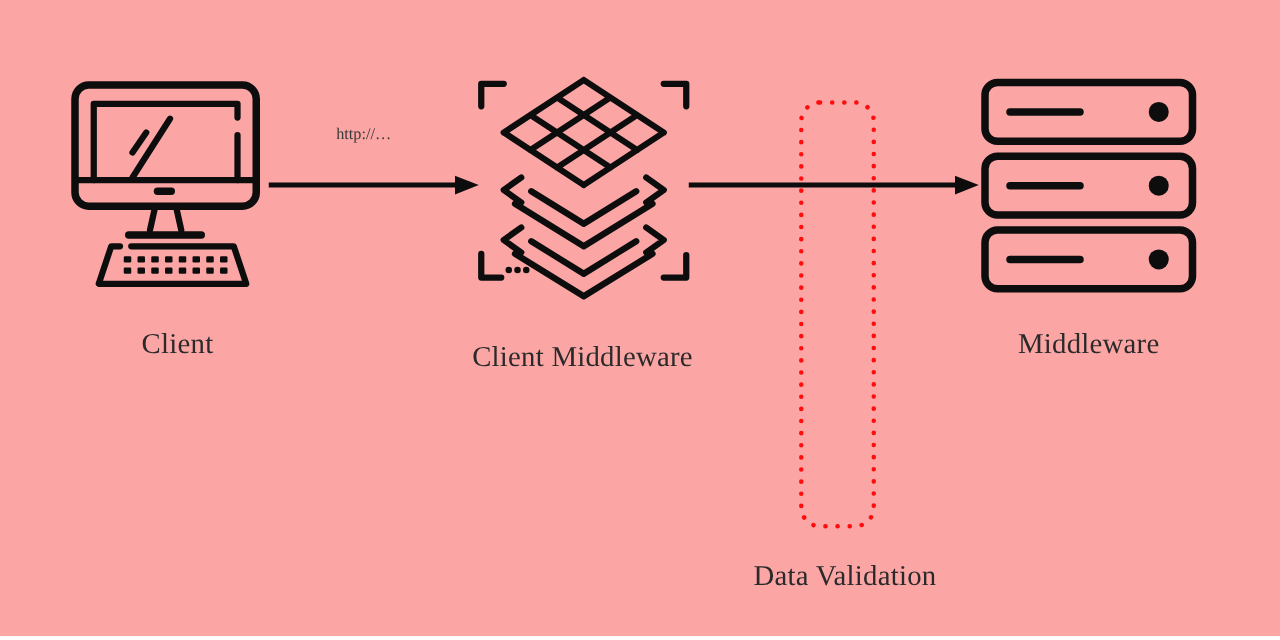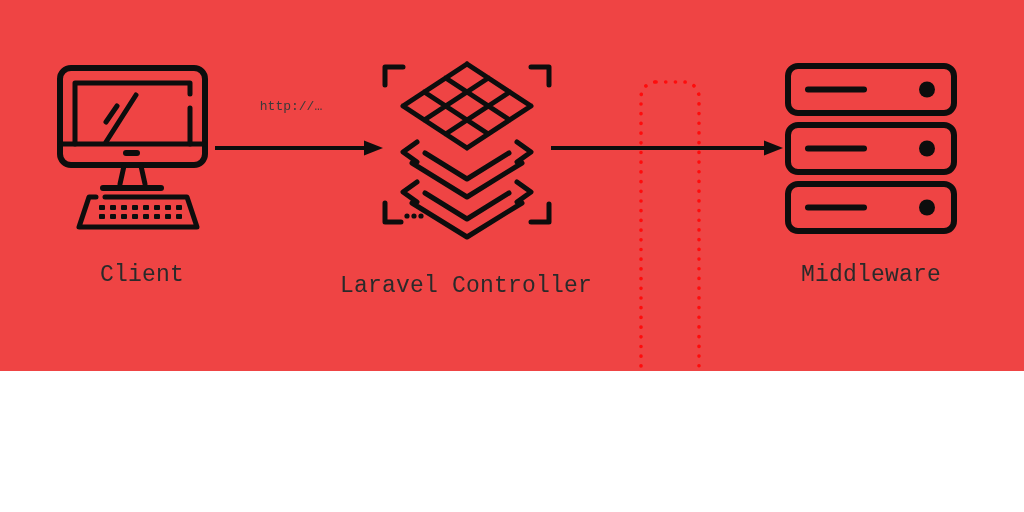--- a/index.html
+++ b/index.html
@@ -1,18 +1,18 @@
 <!DOCTYPE html>
 <html><head>
 <meta charset="utf-8">
 <style>
   html,body{margin:0;padding:0;background:#ffffff;}
   #canvas{
-    position:relative;width:1024px;height:371px;background:#ef4444;
-    font-family:Liberation Mono, monospace;overflow:hidden;
+    position:relative;width:1024px;height:509px;background:#fca5a5;
+    font-family:Liberation Serif, serif;overflow:hidden;
   }
   #diagram-svg{position:absolute;left:0;top:0;}
   .node-label{
     position:absolute;transform:translateX(-50%);
     font-size:23px;color:#2a2a2a;white-space:nowrap;letter-spacing:0.2px;
   }
   .edge-label{
     position:absolute;transform:translateX(-50%);
     font-size:13px;color:#3a3a3a;white-space:nowrap;
   }
@@ -118,17 +118,18 @@
           <circle cx="927" cy="207.5" r="8"></circle>
         </g>
       </g>
     </g>
   </svg>
 
   <div class="edge-label" style="left:291px;top:99px">http://…</div>
 
   <div class="node-label" style="left:142px;top:262px">Client</div>
 
-  <div class="node-label" style="left:466px;top:273px">Laravel Controller</div>
+  <div class="node-label" style="left:466px;top:273px">Client Middleware</div>
 
   <div class="node-label" style="left:871px;top:262px">Middleware</div>
 
+  <div class="node-label" style="left:676px;top:448px">Data Validation</div>
 </div>
 
 </body></html>

